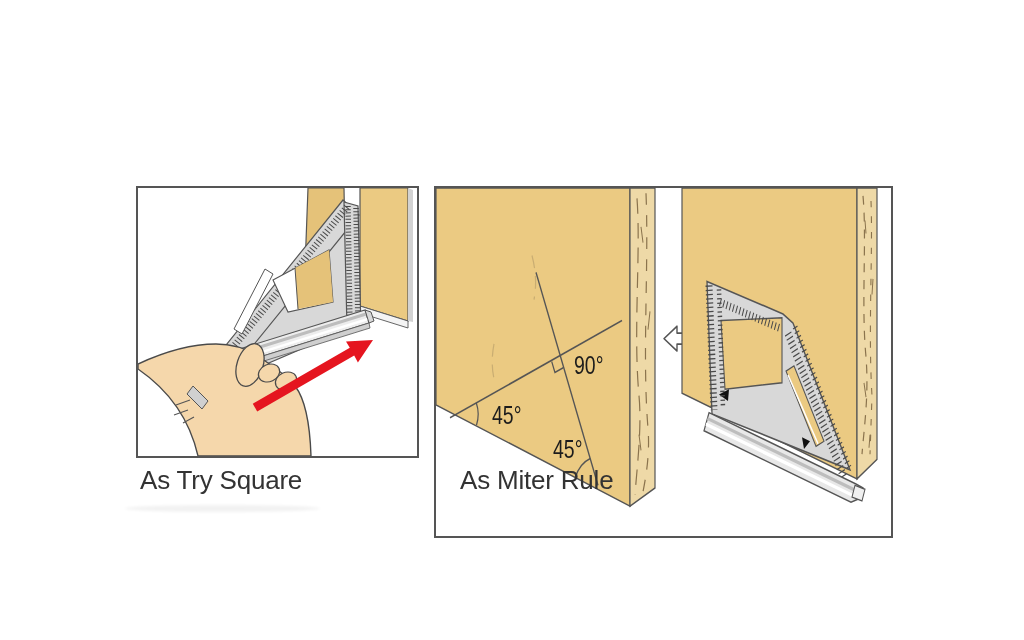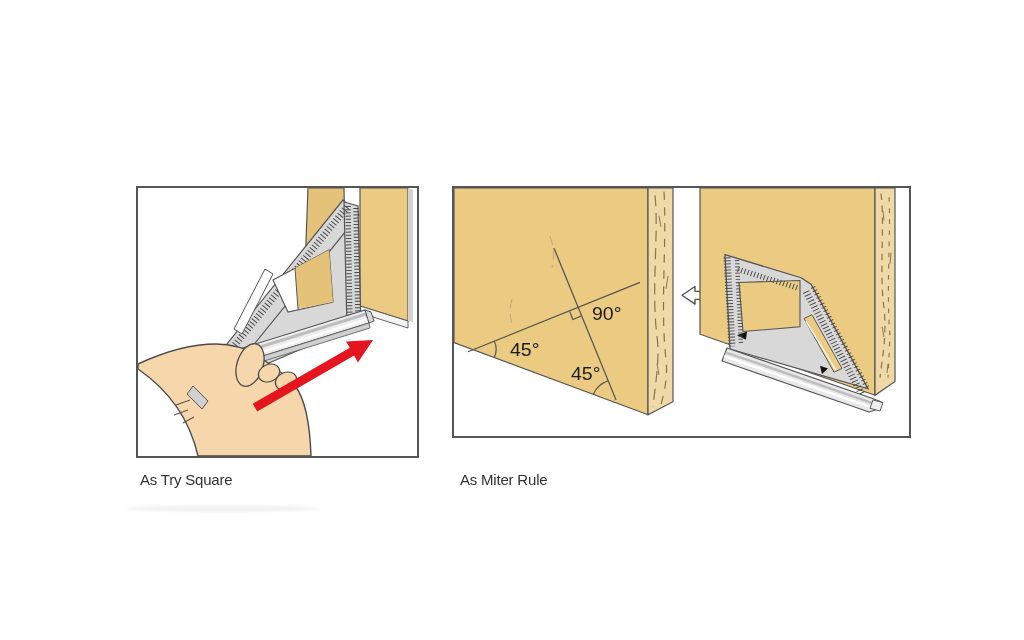--- a/index.html
+++ b/index.html
@@ -6,23 +6,23 @@
     --wood:#ebca82; --wood-shade:#e5c279; --wood-endgrain:#eed9a7; --grain-line:#8a734d;
     --metal:#d8d8d8; --outline:#555555; --skin:#f5d7ab; --skin-outline:#4a4a4a;
     --arrow-red:#e5151f; --panel-border:#555555; --caption:#333333; --label:#1c1c1c;
   }
   html,body{margin:0;padding:0;}
   body{width:1024px;height:640px;background:#ffffff;position:relative;overflow:hidden;
        font-family:"Liberation Sans",sans-serif;}
   .stage{position:absolute;inset:0;background:#fff;}
   .panel{position:absolute;border:2px solid var(--panel-border);background:#fff;box-sizing:border-box;}
   .panel-left{left:136px;top:186px;width:283px;height:272px;}
-  .panel-right{left:452px;top:186px;width:459px;height:252px;}
+  .panel-right{left:434px;top:186px;width:459px;height:352px;}
   .panel svg{display:block;width:100%;height:100%;}
-  .caption{position:absolute;top:468px;font-size:15px;line-height:24px;color:var(--caption);
+  .caption{position:absolute;top:468px;font-size:26px;line-height:24px;color:var(--caption);
            letter-spacing:-0.2px;}
   .caption-left{left:140px;}
   .caption-right{left:460px;}
   .smudge{position:absolute;left:125px;top:505px;width:195px;height:7px;background:#000;
           opacity:0.05;border-radius:50%;filter:blur(1.5px);}
   .wood{fill:var(--wood);} .wshade{fill:var(--wood-shade);} .egrain{fill:var(--wood-endgrain);}
   .metal{fill:var(--metal);} .white{fill:#ffffff;}
   .o{stroke:var(--outline);}
   .ln{stroke:var(--outline);fill:none;}
   .grain{stroke:var(--grain-line);fill:none;}

